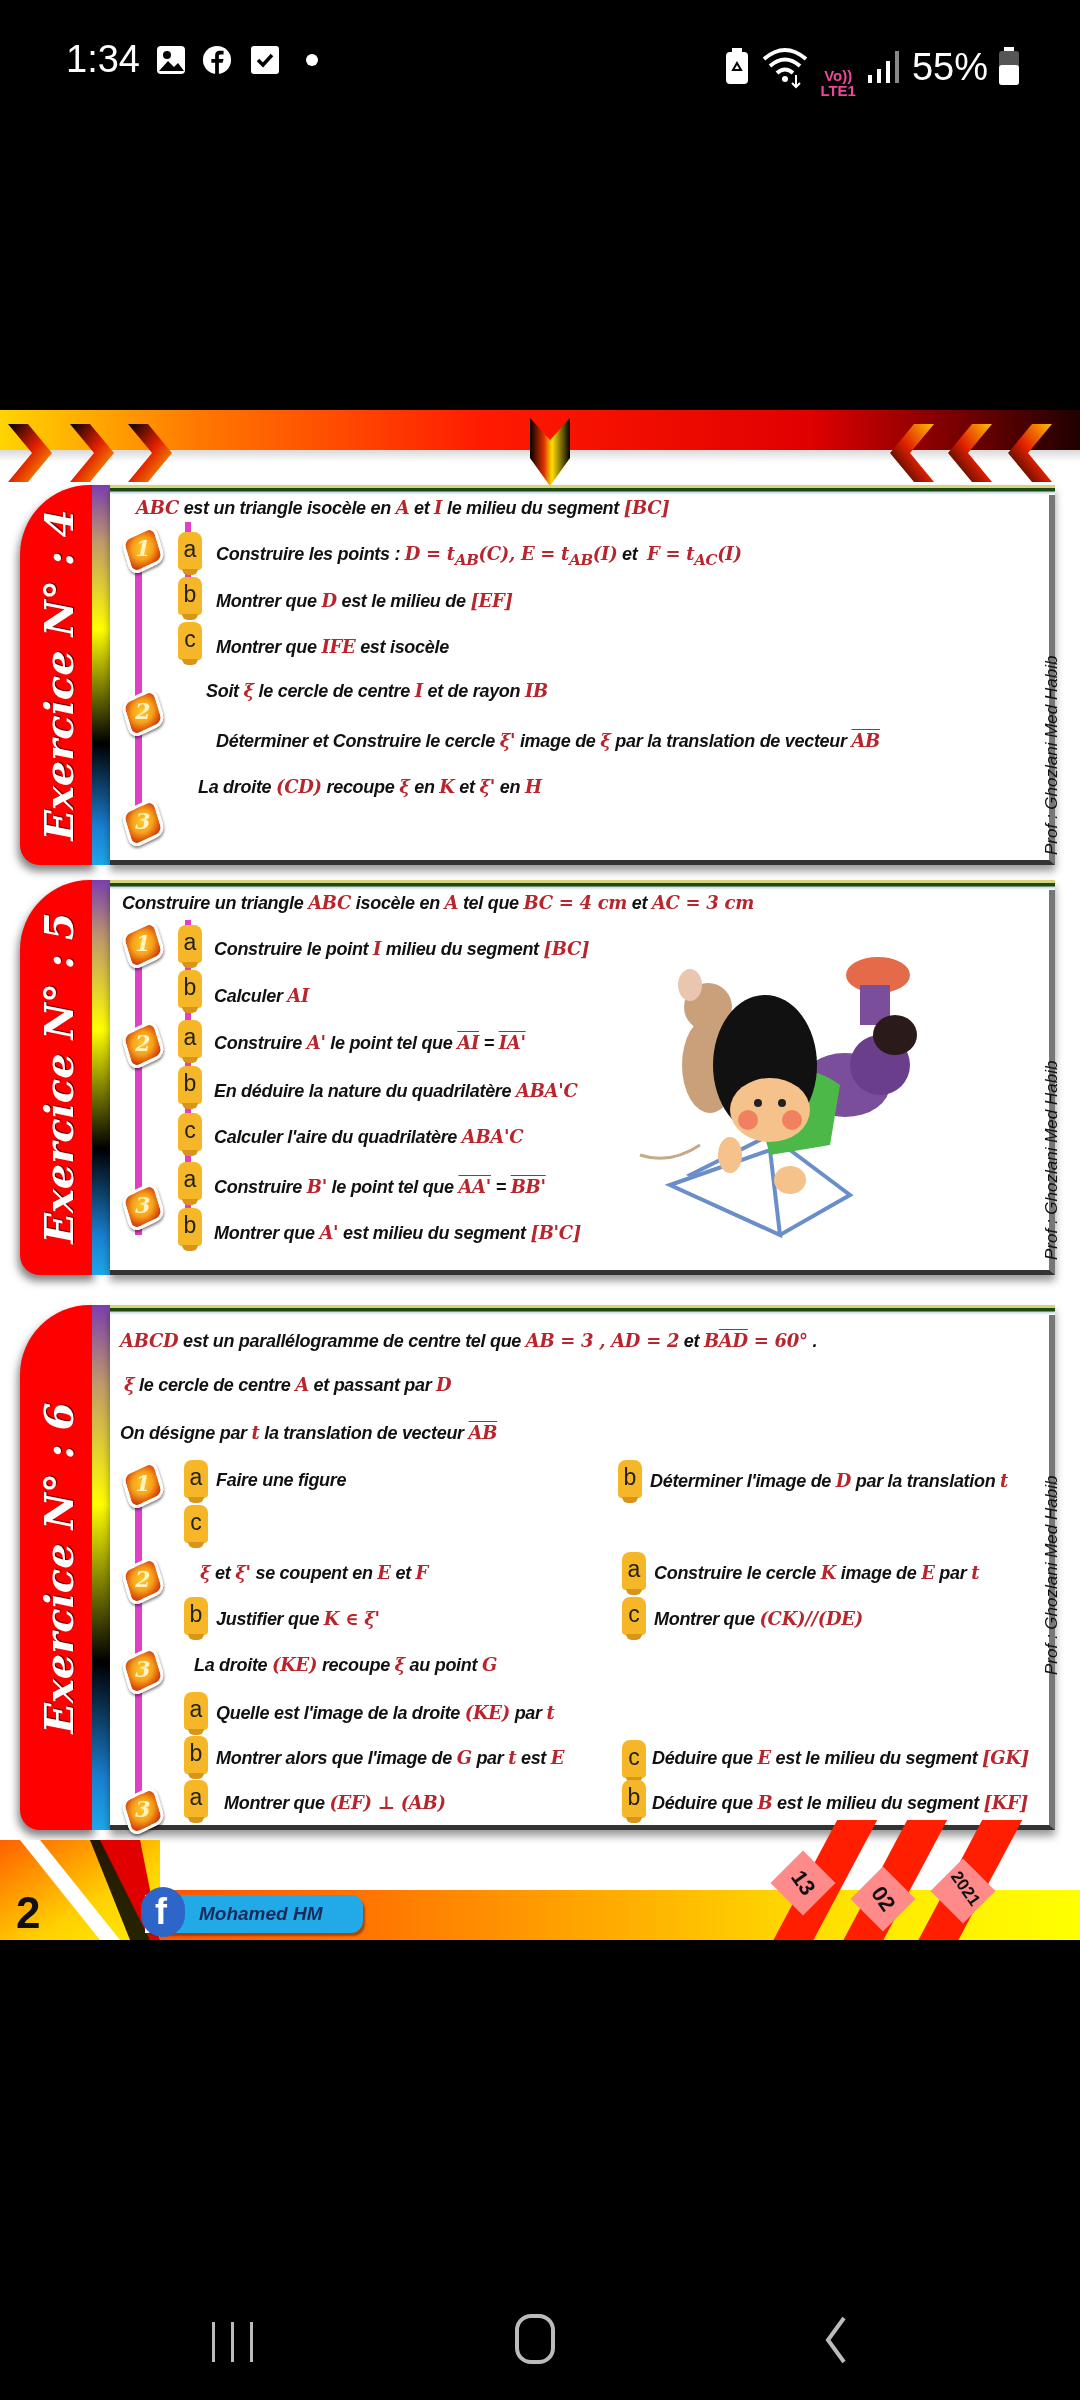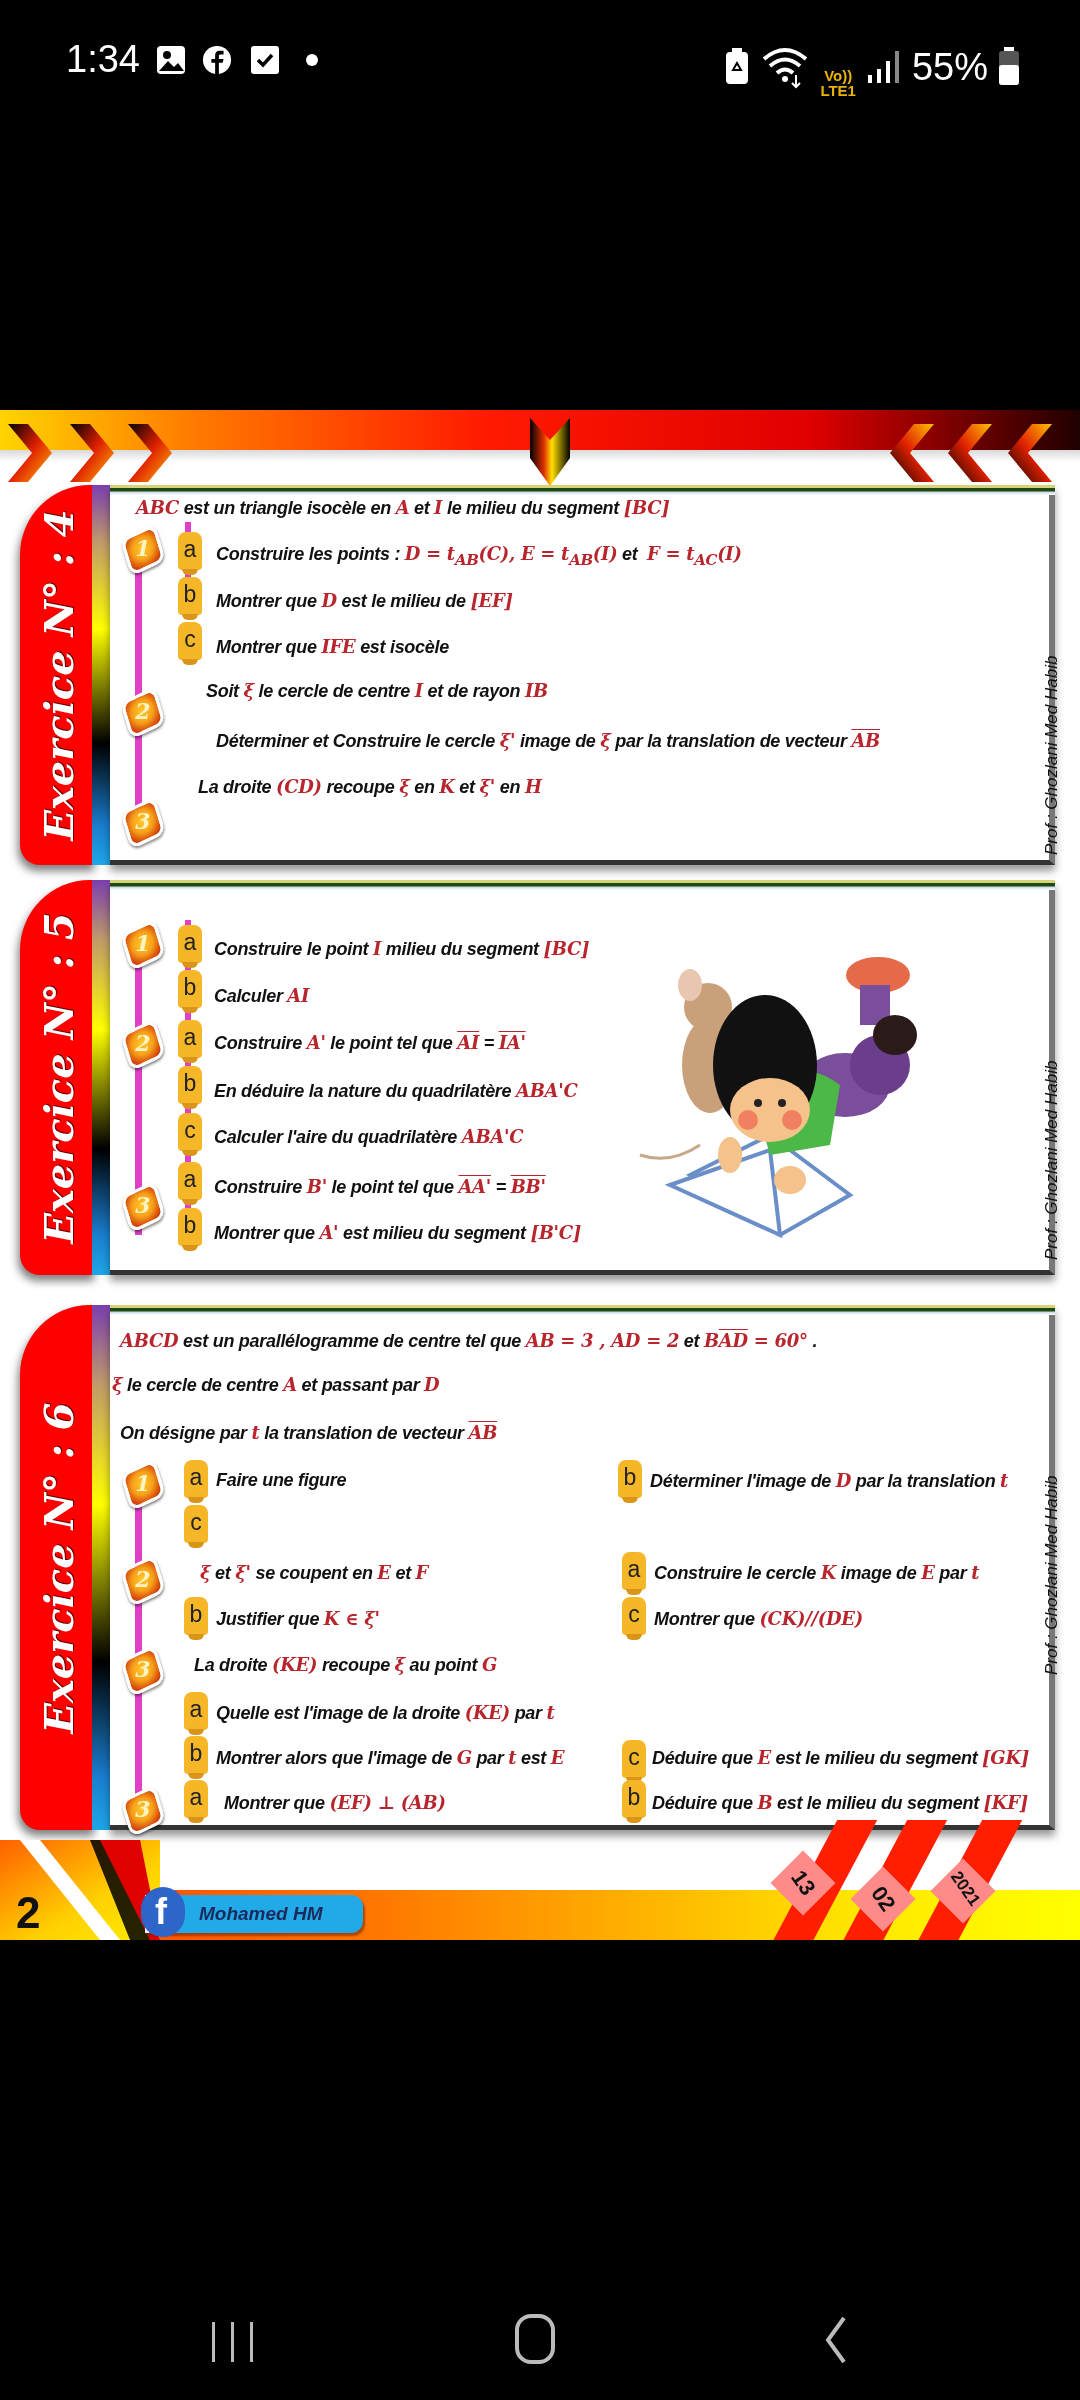--- a/index.html
+++ b/index.html
@@ -5,21 +5,21 @@
   * { box-sizing: border-box; margin: 0; padding: 0; }
   html, body { width: 1080px; height: 2400px; background: #000; overflow: hidden; }
   body { position: relative; font-family: "Liberation Sans", sans-serif; }
 
   
   .statusbar { position: absolute; top: 0; left: 0; width: 1080px; height: 120px; color: #fff; }
   .sb-time { position: absolute; left: 66px; top: 38px; font-size: 38px; font-family: "Liberation Sans", sans-serif; color: #fff; }
   .sb-icon { position: absolute; top: 44px; width: 30px; height: 32px; }
   .sb-right { position: absolute; right: 60px; top: 36px; display: flex; align-items: center; gap: 10px; }
   .sb-batt-text { font-size: 38px; color: #fff; }
-  .sb-volte { font-size: 15px; line-height: 15px; text-align: center; color: #eab308; font-weight: bold; margin-top: 32px; }
+  .sb-volte { font-size: 15px; line-height: 15px; text-align: center; color: #ec4899; font-weight: bold; margin-top: 32px; }
 
   
   .page { position: absolute; left: 0; top: 410px; width: 1080px; height: 1530px; background: #fff; overflow: hidden; }
 
   .top-band { position: absolute; left: 0; top: 0; width: 1080px; height: 40px;
     background: linear-gradient(90deg, #ffd400 0%, #ff7a00 18%, #ff1a00 45%, #e00000 75%, #200000 100%); }
   .top-band-shadow { position: absolute; left: 0; top: 40px; width: 1080px; height: 12px; background: linear-gradient(180deg, rgba(0,0,0,0.15), rgba(0,0,0,0)); }
   .chev { position: absolute; top: 14px; width: 44px; height: 58px; }
   .center-arrow { position: absolute; left: 530px; top: 8px; width: 40px; height: 68px; }
 
@@ -215,20 +215,21 @@
         <div class="tab-label">Exercice N° : 5</div>
       </div>
     <div class="strip"></div>
     <div class="body"></div>
     <div class="topline"></div>
     <div class="prof" style="left:1022px; top:380px;">Prof : Ghozlani Med Habib</div>
   </div>
   <div class="timeline" style="left:135px; top:535px; height:290px;"></div>
   <div class="timeline" style="left:185px; top:510px; height:315px; width:6px;"></div>
 
+  <div class="txt" style="left:122px; top:482px;">Construire un triangle <span class="m">ABC</span> isocèle en <span class="m">A</span> tel que <span class="m">BC = 4 cm</span> et <span class="m">AC = 3 cm</span></div>
   <div class="num-badge" style="left:120px; top:512px;">
       <div class="shape"></div>
       <div class="n">1</div>
     </div>
   <div class="letter" style="left:178px; top:515px;">a</div>
   <div class="txt" style="left:214px; top:528px;">Construire le point <span class="m">I</span> milieu du segment <span class="m">[BC]</span></div>
   <div class="letter" style="left:178px; top:560px;">b</div>
   <div class="txt" style="left:214px; top:575px;">Calculer <span class="m">AI</span></div>
   <div class="num-badge" style="left:120px; top:612px;">
       <div class="shape"></div>
@@ -277,21 +278,21 @@
         <div class="tab-label">Exercice N° : 6</div>
       </div>
     <div class="strip"></div>
     <div class="body"></div>
     <div class="topline"></div>
     <div class="prof" style="left:1022px; top:370px;">Prof : Ghozlani Med Habib</div>
   </div>
   <div class="timeline" style="left:135px; top:1080px; height:310px;"></div>
 
   <div class="txt" style="left:120px; top:920px;"><span class="m">ABCD</span> est un parallélogramme de centre tel que <span class="m">AB = 3 , AD = 2</span> et <span class="m">B<span style="text-decoration:overline">AD</span> = 60°</span> .</div>
-  <div class="txt" style="left:112px; top:964px;text-align:right;"><span class="m">ξ</span> le cercle de centre <span class="m">A</span> et passant par <span class="m">D</span></div>
+  <div class="txt" style="left:124px; top:964px;text-align:right;"><span class="m">ξ</span> le cercle de centre <span class="m">A</span> et passant par <span class="m">D</span></div>
   <div class="txt" style="left:120px; top:1012px;">On désigne par <span class="m">t</span> la translation de vecteur <span class="m" style="text-decoration:overline">AB</span></div>
 
   <div class="num-badge" style="left:120px; top:1052px;">
       <div class="shape"></div>
       <div class="n">1</div>
     </div>
   <div class="letter" style="left:184px; top:1050px;">a</div>
   <div class="txt" style="left:216px; top:1060px;">Faire une figure</div>
   <div class="letter" style="left:618px; top:1050px;">b</div>
   <div class="txt" style="left:650px; top:1060px;">Déterminer l'image de <span class="m">D</span> par la translation <span class="m">t</span></div>

